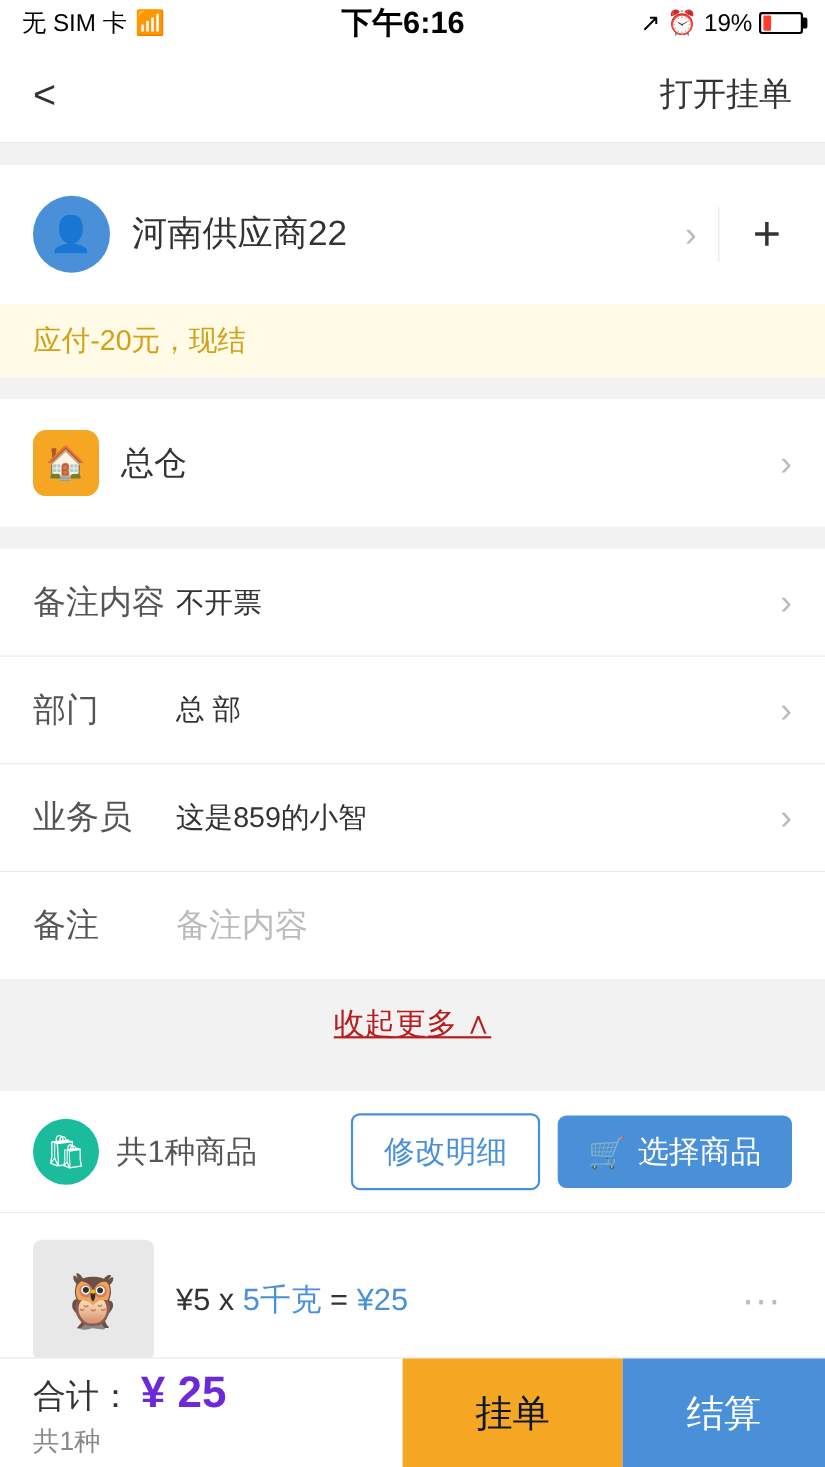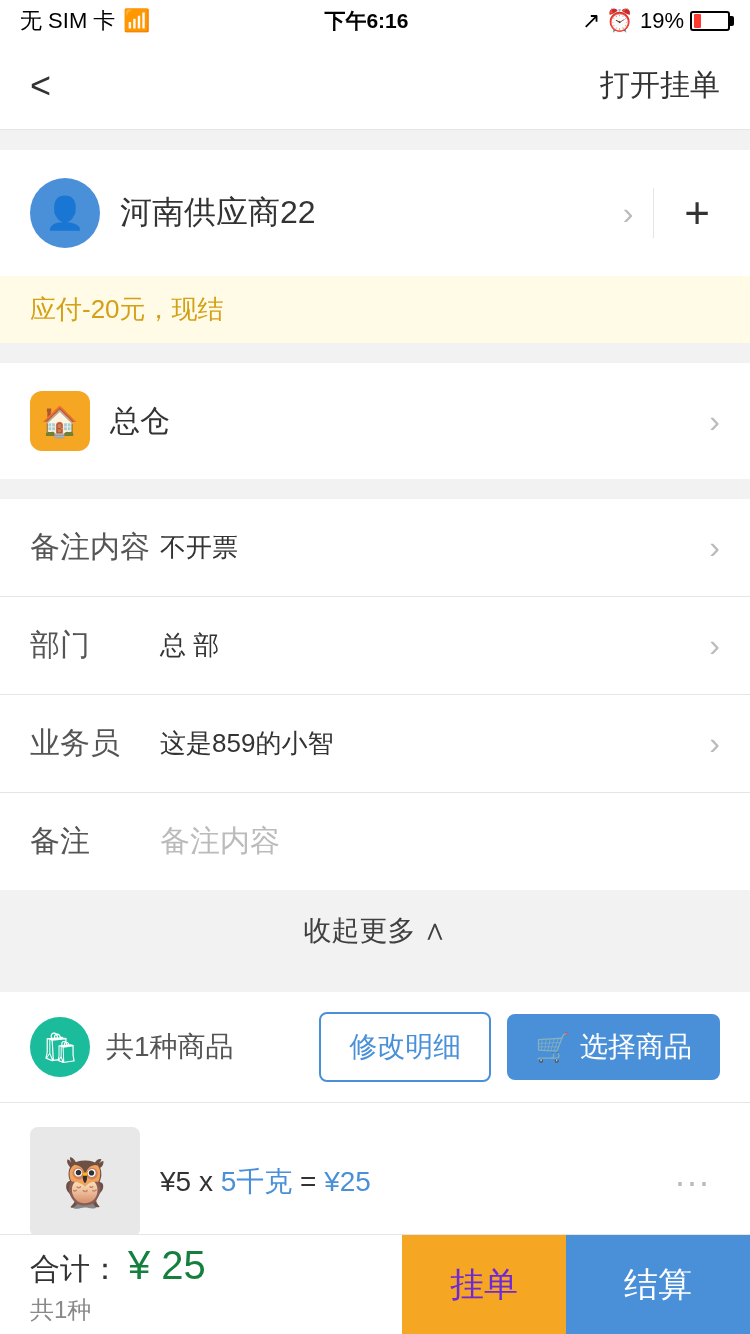--- a/index.html
+++ b/index.html
@@ -19,21 +19,21 @@
       height: 42px;
       background: #fff;
       display: flex;
       align-items: center;
       justify-content: space-between;
       padding: 0 20px;
       font-size: 22px;
       color: #000;
     }
     .status-left { display: flex; align-items: center; gap: 8px; }
-    .status-center { font-weight: 600; font-size: 21px; }
+    .status-center { font-weight: 600; font-size: 28px; }
     .status-right { display: flex; align-items: center; gap: 6px; font-size: 22px; }
     .battery-icon {
       width: 40px; height: 20px; border: 2px solid #000; border-radius: 3px; position: relative; display: inline-flex; align-items: center;
     }
     .battery-icon::after {
       content: '';
       position: absolute;
       right: -6px;
       top: 50%;
       transform: translateY(-50%);
@@ -140,22 +140,23 @@
     .field-name { width: 130px; font-size: 30px; color: #555; flex-shrink: 0; }
     .field-value { flex: 1; font-size: 26px; color: #333; }
     .field-placeholder { flex: 1; font-size: 30px; color: #bbb; }
 
     
     .collapse-bar {
       background: #f2f2f2;
       text-align: center;
       padding: 22px 0;
       font-size: 28px;
-      color: #404040;
-      cursor: pointer;
+      color: #b91c1c;
+      cursor: pointer;
+      text-decoration: underline;
     }
 
     
     .product-header {
       display: flex;
       align-items: center;
       padding: 20px 30px;
       background: #fff;
       gap: 16px;
     }
@@ -221,26 +222,26 @@
       z-index: 100;
     }
     .total-section {
       flex: 1;
       padding: 0 30px;
       display: flex;
       flex-direction: column;
       justify-content: center;
     }
     .total-main { font-size: 30px; color: #333; display: flex; align-items: baseline; gap: 8px; }
-    .total-amount { font-size: 40px; font-weight: 400; color: #15803d; }
+    .total-amount { font-size: 40px; font-weight: 700; color: #6d28d9; }
     .total-sub { font-size: 24px; color: #888; margin-top: 4px; }
     .btn-hang {
-      width: 164px; height: 100px;
+      width: 200px; height: 100px;
       background: #f5a623;
-      color: #6d28d9; font-size: 34px;
+      color: #0f172a; font-size: 34px;
       border: none; cursor: pointer;
       display: flex; align-items: center; justify-content: center;
     }
     .btn-checkout {
       width: 184px; height: 100px;
       background: #4a90d9;
       color: #fff; font-size: 34px;
       border: none; cursor: pointer;
       display: flex; align-items: center; justify-content: center;
     }

